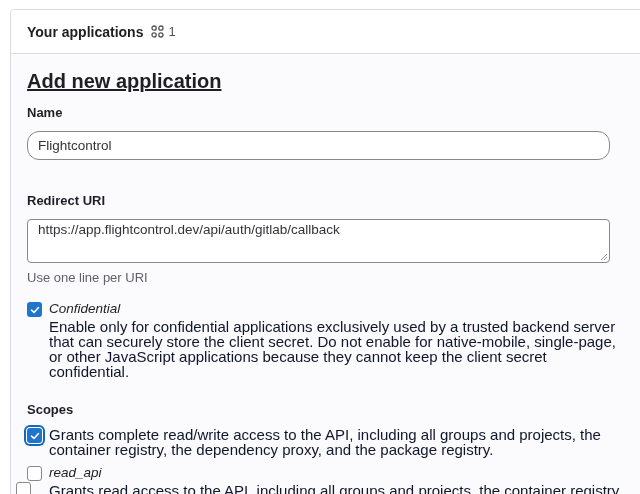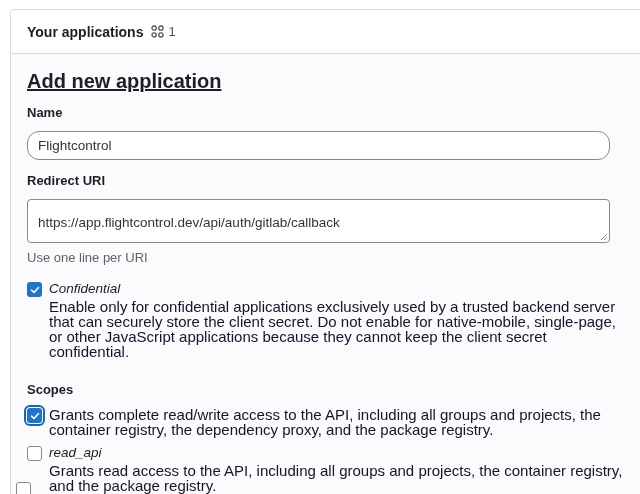--- a/index.html
+++ b/index.html
@@ -52,21 +52,21 @@
       font-size: 13.5px; color: #333238;
       line-height: 27px;
       font-family: "Liberation Sans", sans-serif;
     }
     .textarea {
       margin-top: 9px;
       width: 583px; height: 44px;
       background: #ffffff;
       border: 1px solid #89888d;
       border-radius: 4px;
-      padding: 15px 10px;
+      padding: 2px 10px;
       font-size: 13.5px; color: #333238;
       position: relative;
     }
     .resize {
       position: absolute; right: 1px; bottom: 1px;
       width: 8px; height: 8px;
     }
     .help {
       font-size: 13px; color: #626168;
       margin-top: 6px; height: 18px; line-height: 18px;
@@ -110,21 +110,21 @@
       <span>1</span>
     </span>
   </div>
 
   <div class="body">
     <h2>Add new application</h2>
 
     <div class="label">Name</div>
     <div class="input">Flightcontrol</div>
 
-    <div class="label" style="margin-top:12px">Redirect URI</div>
+    <div class="label" style="margin-top:32px">Redirect URI</div>
     <div class="textarea">
       <span>https://app.flightcontrol.dev/api/auth/gitlab/callback</span>
       <svg class="resize" viewBox="0 0 8 8">
         <line x1="1" y1="7" x2="7" y2="1" stroke="#89888d" stroke-width="0.9"></line>
         <line x1="4" y1="7" x2="7" y2="4" stroke="#89888d" stroke-width="0.9"></line>
       </svg>
     </div>
     <div class="help">Use one line per URI</div>
 
     <div class="check-row">

